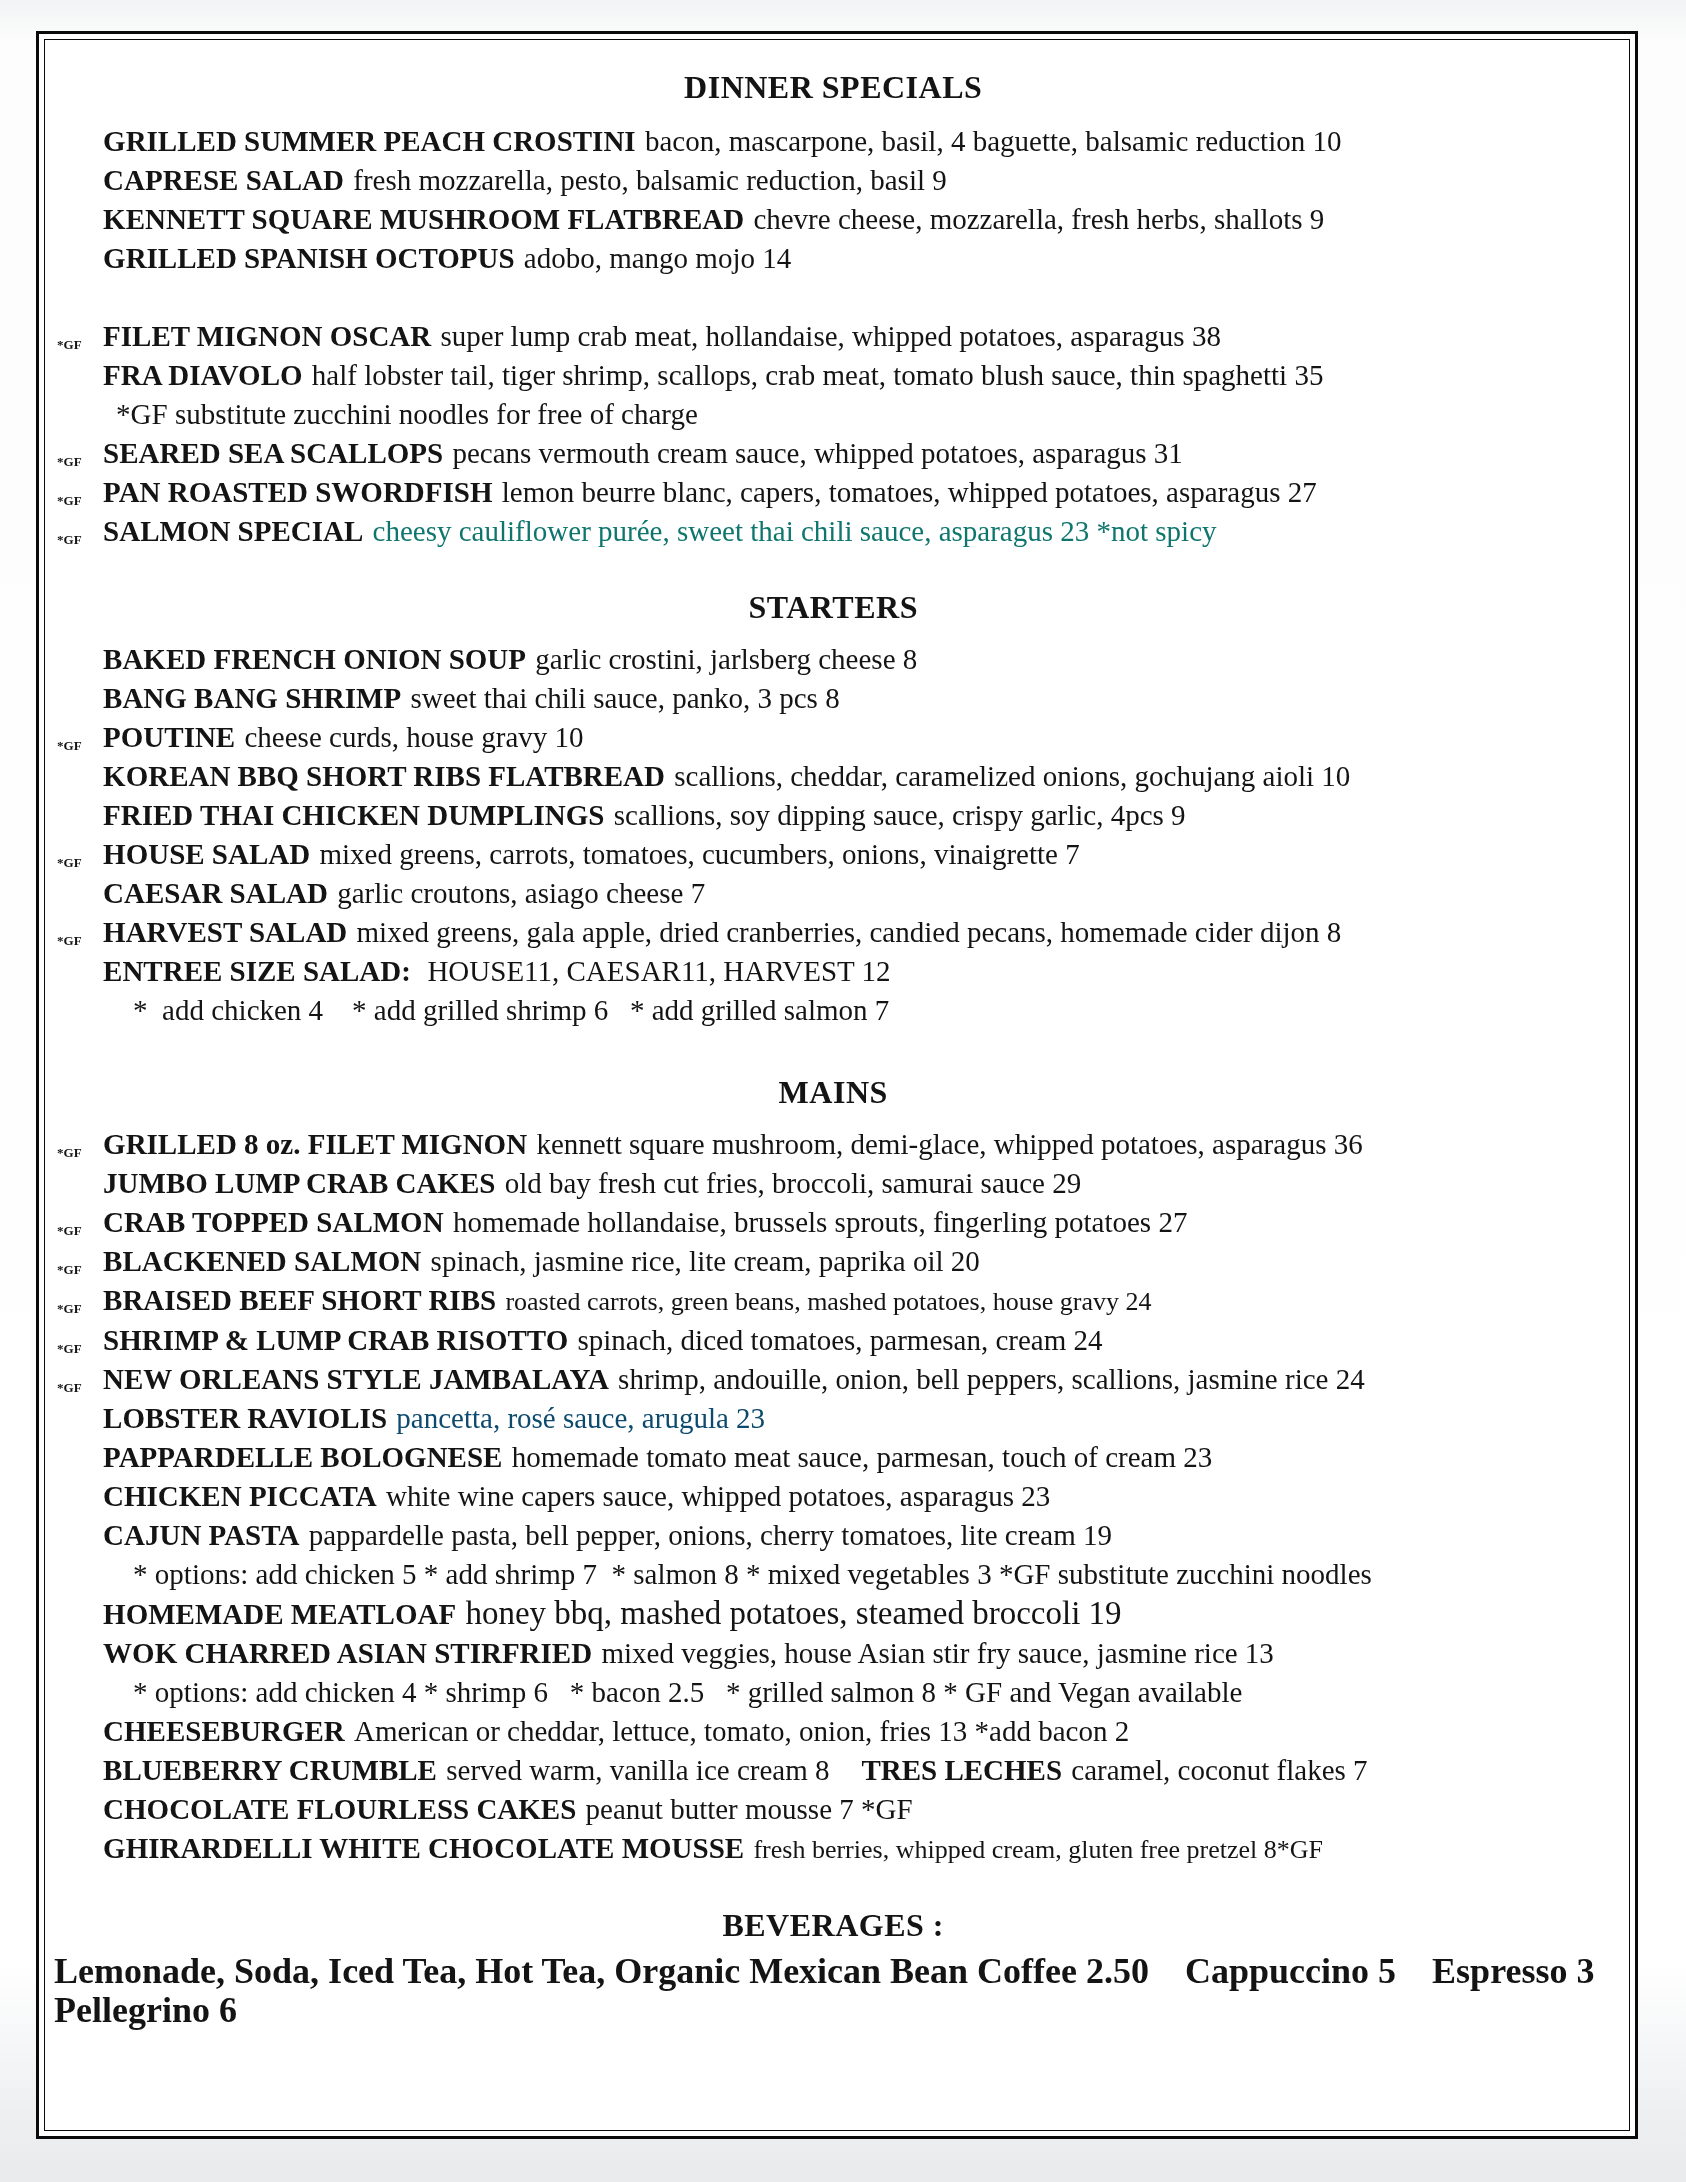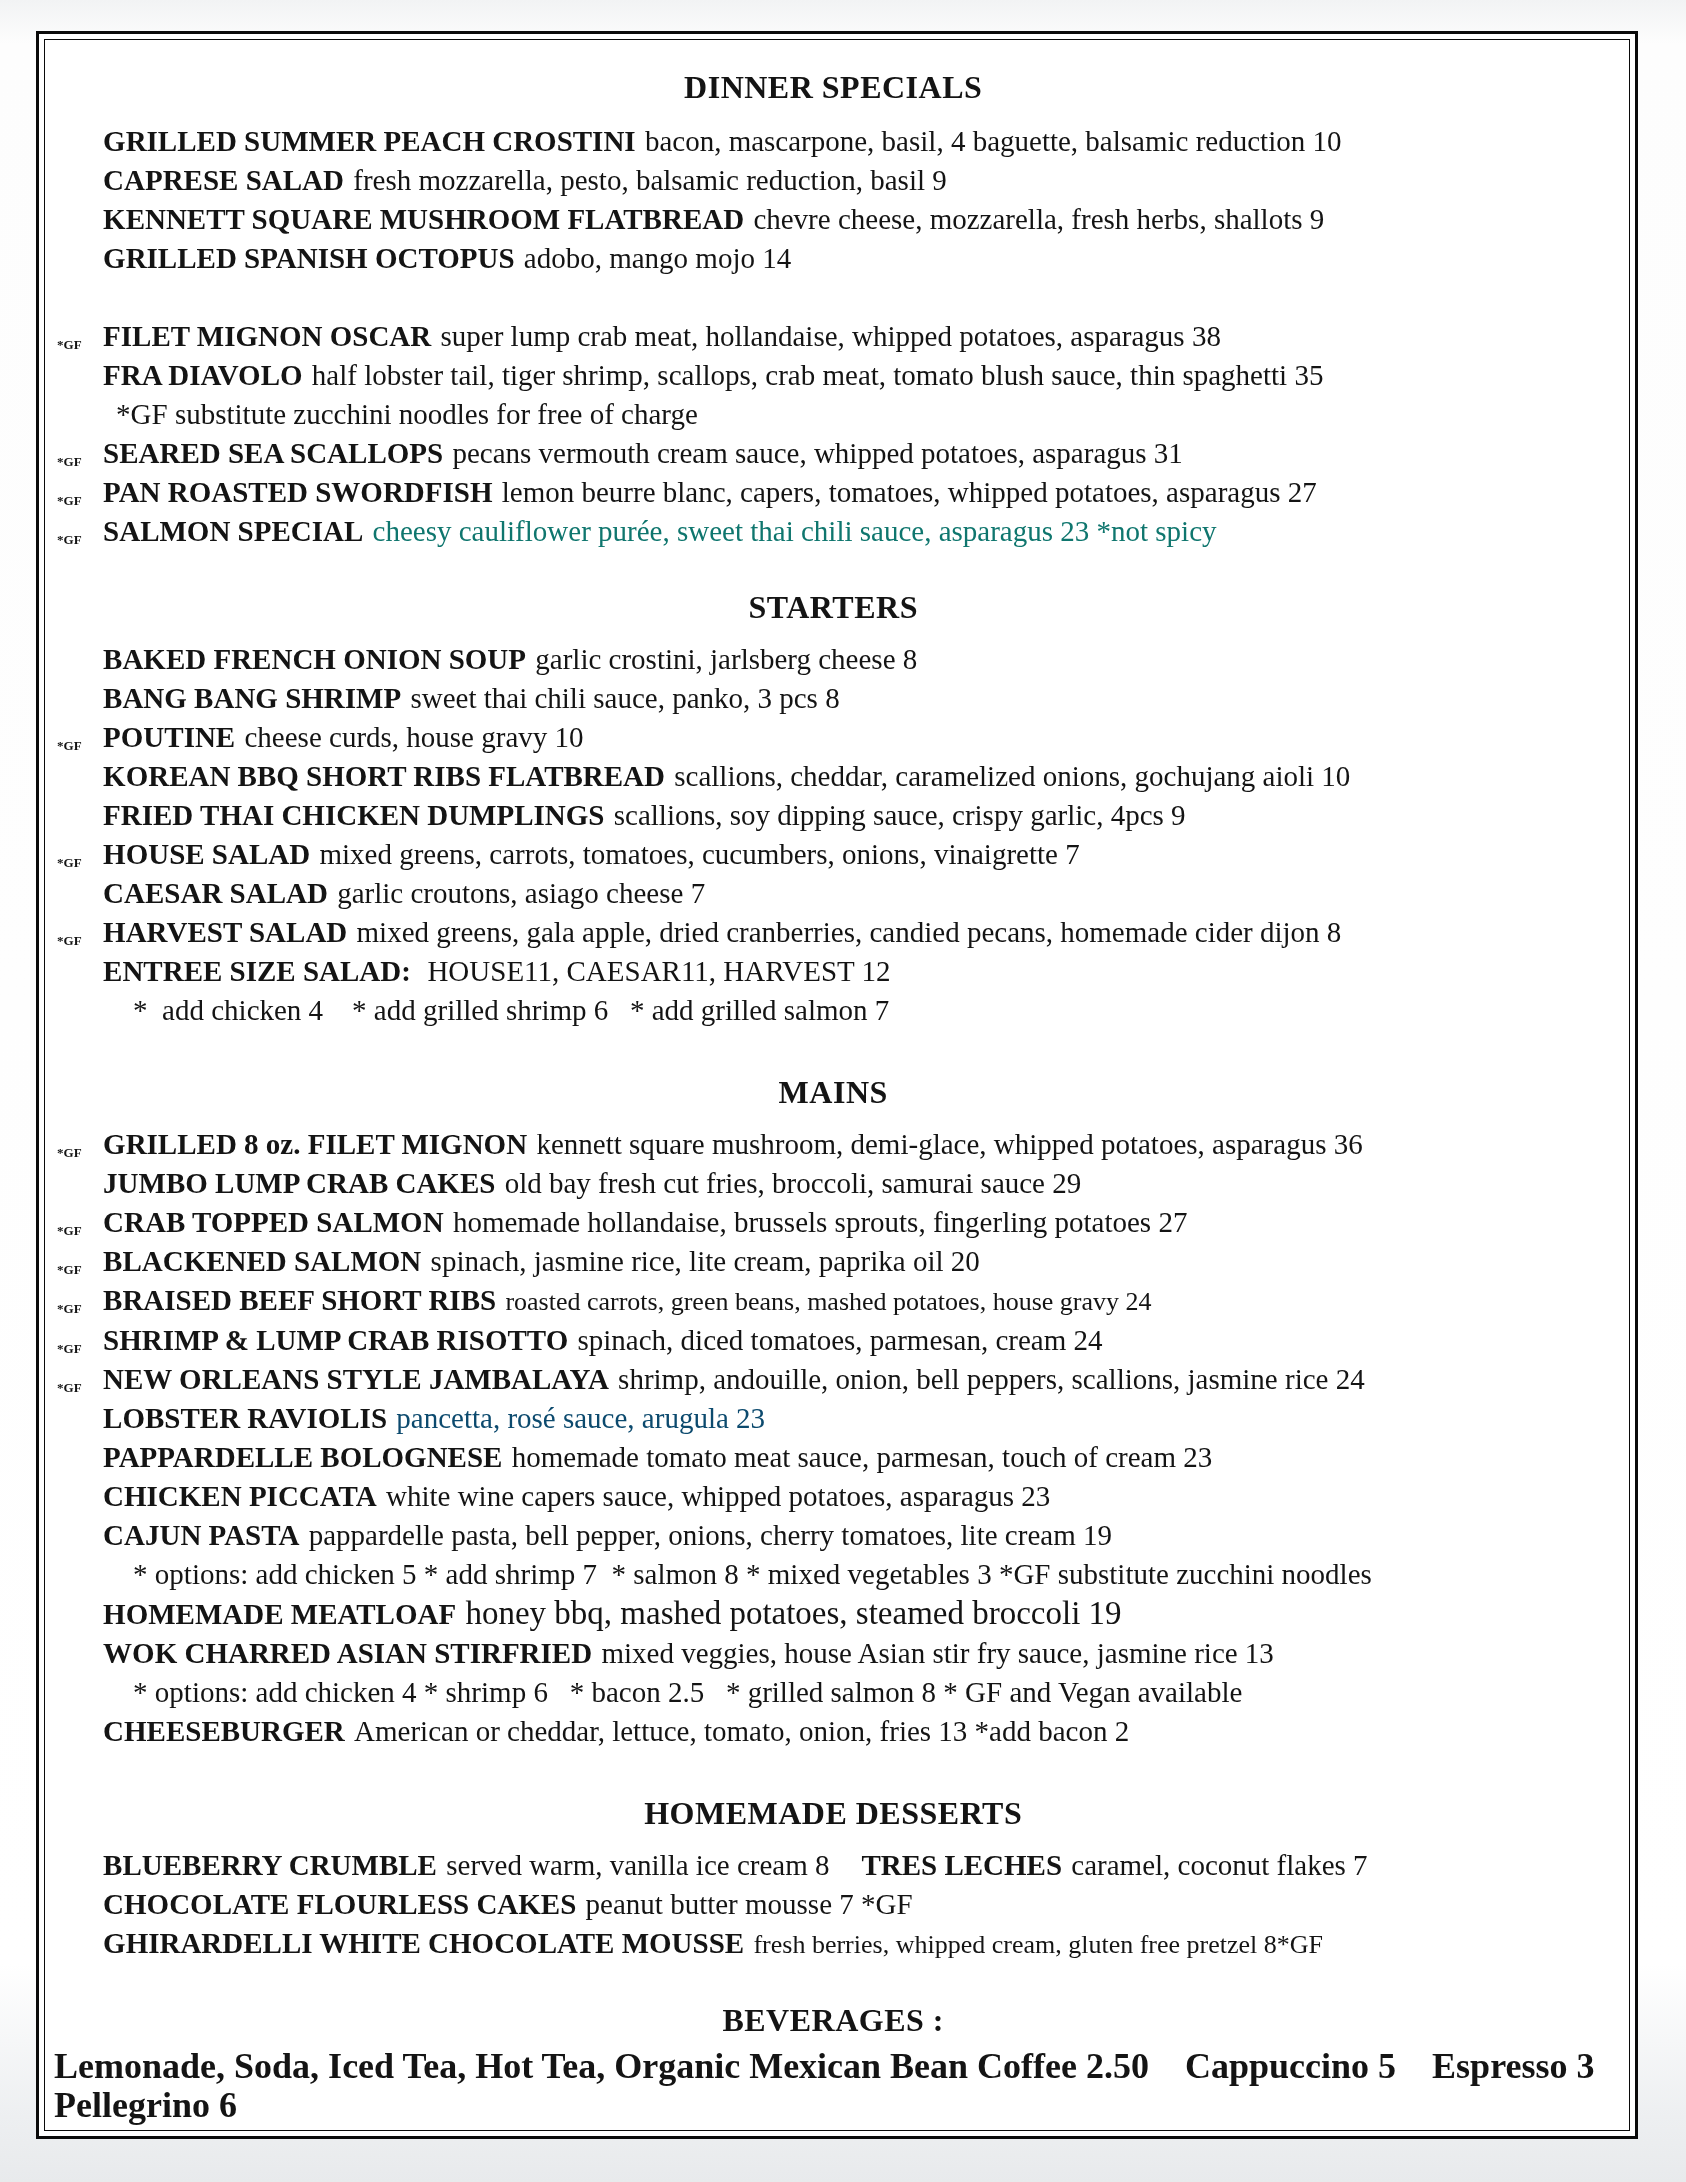--- a/index.html
+++ b/index.html
@@ -94,21 +94,20 @@
     <div class="item"><b class="nm">LOBSTER RAVIOLIS</b><span class="ds tinted" style="color: #0c4a6e;">pancetta, rosé sauce, arugula 23</span></div>
     <div class="item"><b class="nm">PAPPARDELLE BOLOGNESE</b><span class="ds">homemade tomato meat sauce, parmesan, touch of cream 23</span></div>
     <div class="item"><b class="nm">CHICKEN PICCATA</b><span class="ds">white wine capers sauce, whipped potatoes, asparagus 23</span></div>
     <div class="item"><b class="nm">CAJUN PASTA</b><span class="ds">pappardelle pasta, bell pepper, onions, cherry tomatoes, lite cream 19</span></div>
     <div class="item p2"><span class="ds">* options: add chicken 5 * add shrimp 7  * salmon 8 * mixed vegetables 3 *GF substitute zucchini noodles</span></div>
     <div class="item"><b class="nm">HOMEMADE MEATLOAF</b><span class="ds desc-lg">honey bbq, mashed potatoes, steamed broccoli 19</span></div>
     <div class="item"><b class="nm">WOK CHARRED ASIAN STIRFRIED</b><span class="ds">mixed veggies, house Asian stir fry sauce, jasmine rice 13</span></div>
     <div class="item p2"><span class="ds">* options: add chicken 4 * shrimp 6   * bacon 2.5   * grilled salmon 8 * GF and Vegan available</span></div>
     <div class="item"><b class="nm">CHEESEBURGER</b><span class="ds">American or cheddar, lettuce, tomato, onion, fries 13 *add bacon 2</span></div>
 
-    <h2 class="sec-h h-desserts">HOMEMADE DESSERTS</h2>
 
     <div class="item"><b class="nm">BLUEBERRY CRUMBLE</b><span class="ds">served warm, vanilla ice cream 8</span><b class="nm2">TRES LECHES</b><span class="ds">caramel, coconut flakes 7</span></div>
     <div class="item"><b class="nm">CHOCOLATE FLOURLESS CAKES</b><span class="ds">peanut butter mousse 7 *GF</span></div>
     <div class="item"><b class="nm">GHIRARDELLI WHITE CHOCOLATE MOUSSE</b><span class="ds desc-sm">fresh berries, whipped cream, gluten free pretzel 8*GF</span></div>
 
     <h2 class="sec-h h-beverages">BEVERAGES :</h2>
 
     <div class="bev-line">Lemonade, Soda, Iced Tea, Hot Tea, Organic Mexican Bean Coffee 2.50    Cappuccino 5    Espresso 3   Pellegrino 6</div>
 
   </div>

